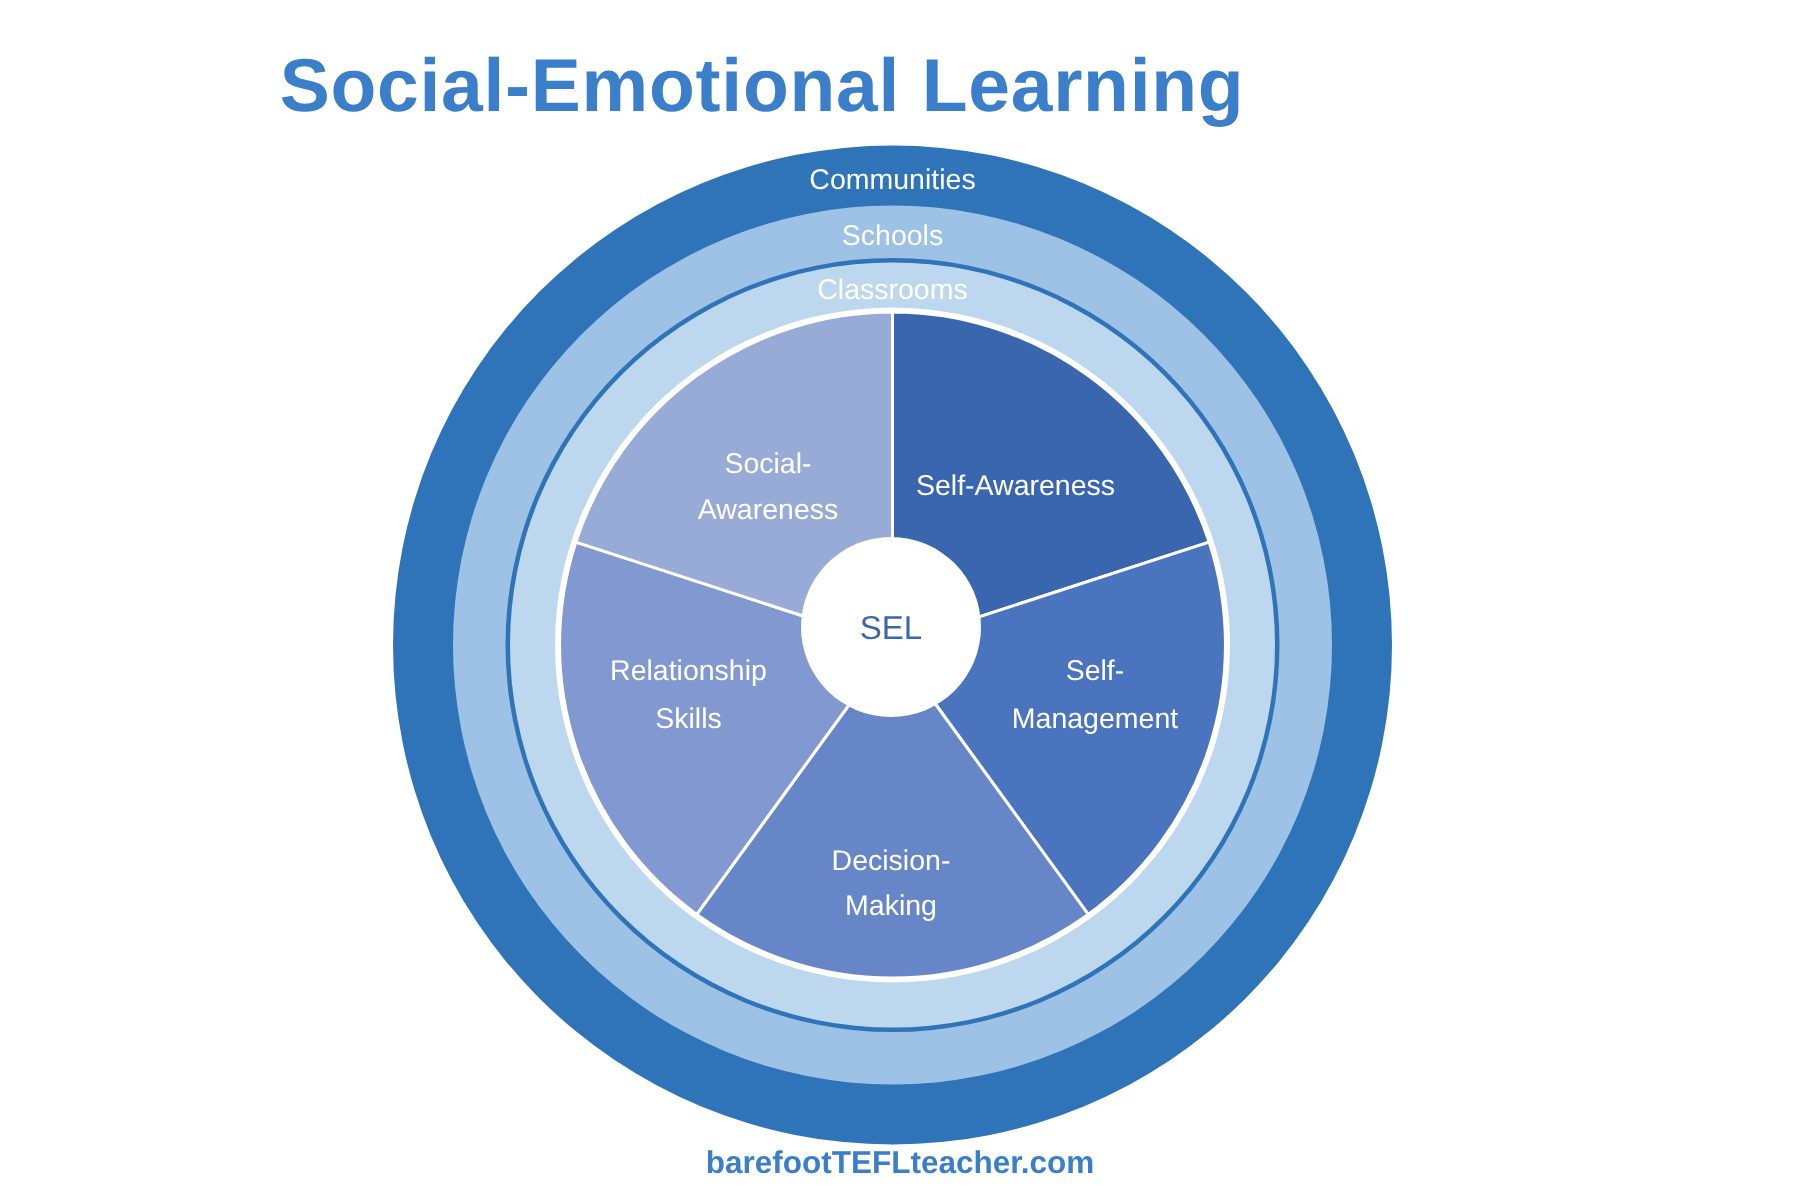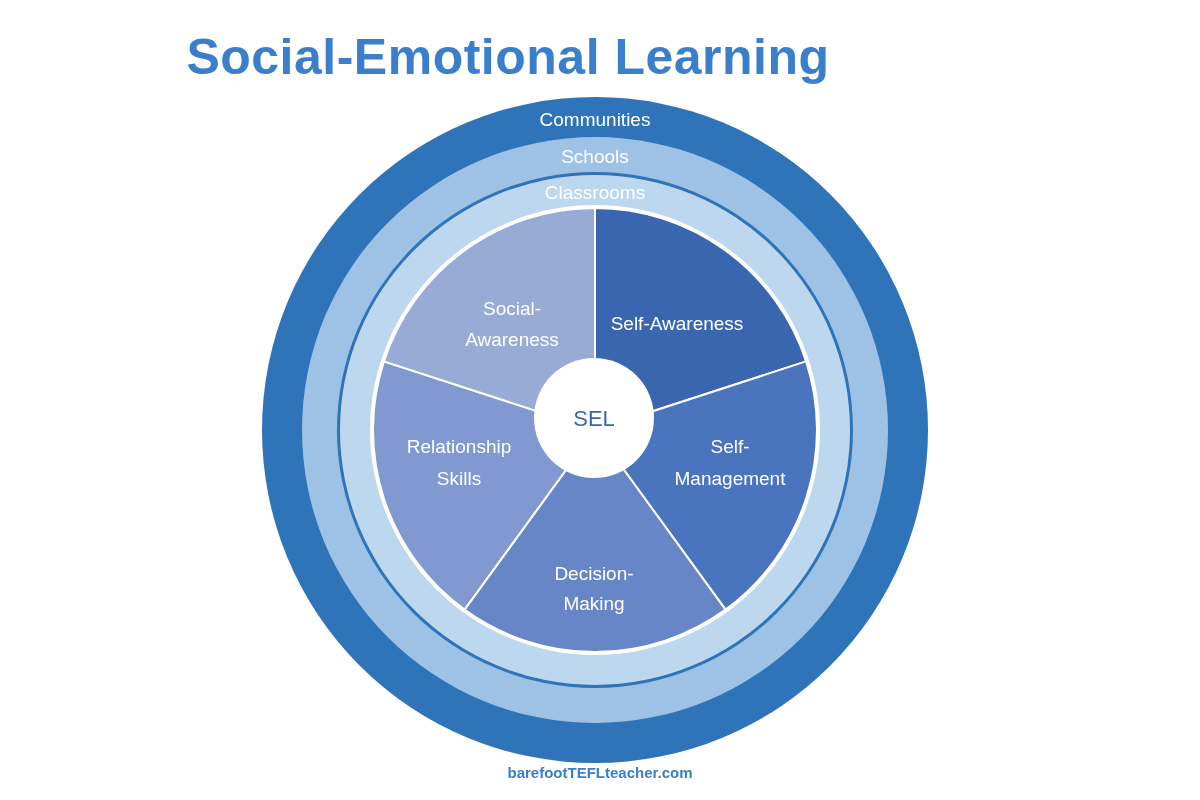--- a/index.html
+++ b/index.html
@@ -1,21 +1,21 @@
 <!DOCTYPE html>
 <html><head>
 <meta charset="utf-8">
 <style>
   html, body { margin:0; padding:0; background:#ffffff; }
   body { width:1200px; height:800px; position:relative; overflow:hidden;
          font-family: "Liberation Sans", "DejaVu Sans", sans-serif; }
   .title { position:absolute; left:0; top:28px; width:1016px; text-align:center;
            font-size:50px; font-weight:bold; color:#3b7fcb; letter-spacing:0.5px; }
   .footer { position:absolute; left:0; top:764px; width:1200px; text-align:center;
-            font-size:15px; font-weight:bold; color:#3b7fcb; }
+            font-size:21px; font-weight:bold; color:#3b7fcb; }
   svg.diagram { position:absolute; left:0; top:0; }
   svg text { font-family: "Liberation Sans", "DejaVu Sans", sans-serif; }
 </style>
 </head>
 <body>
 
 <div class="title">Social-Emotional Learning</div>
 
 <svg class="diagram" width="1200" height="800" viewBox="0 0 1200 800">
 

